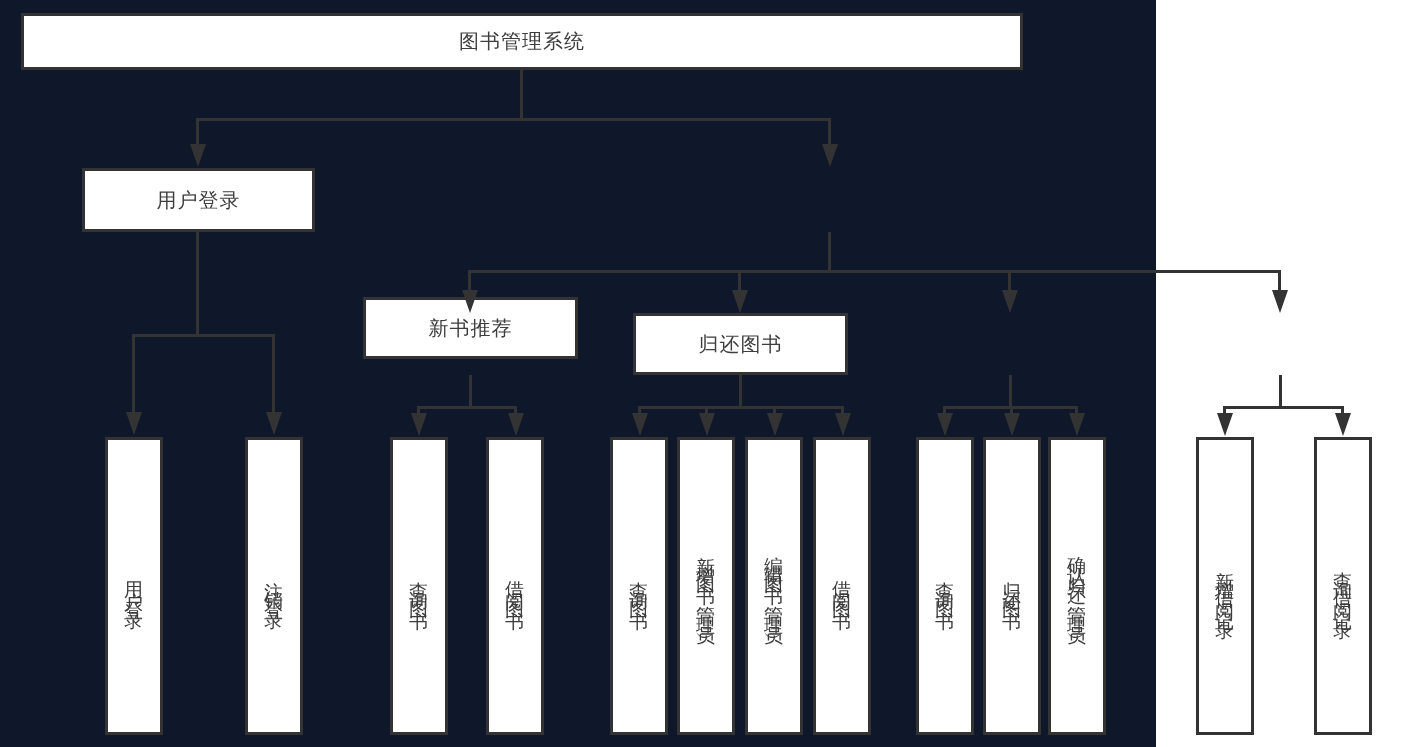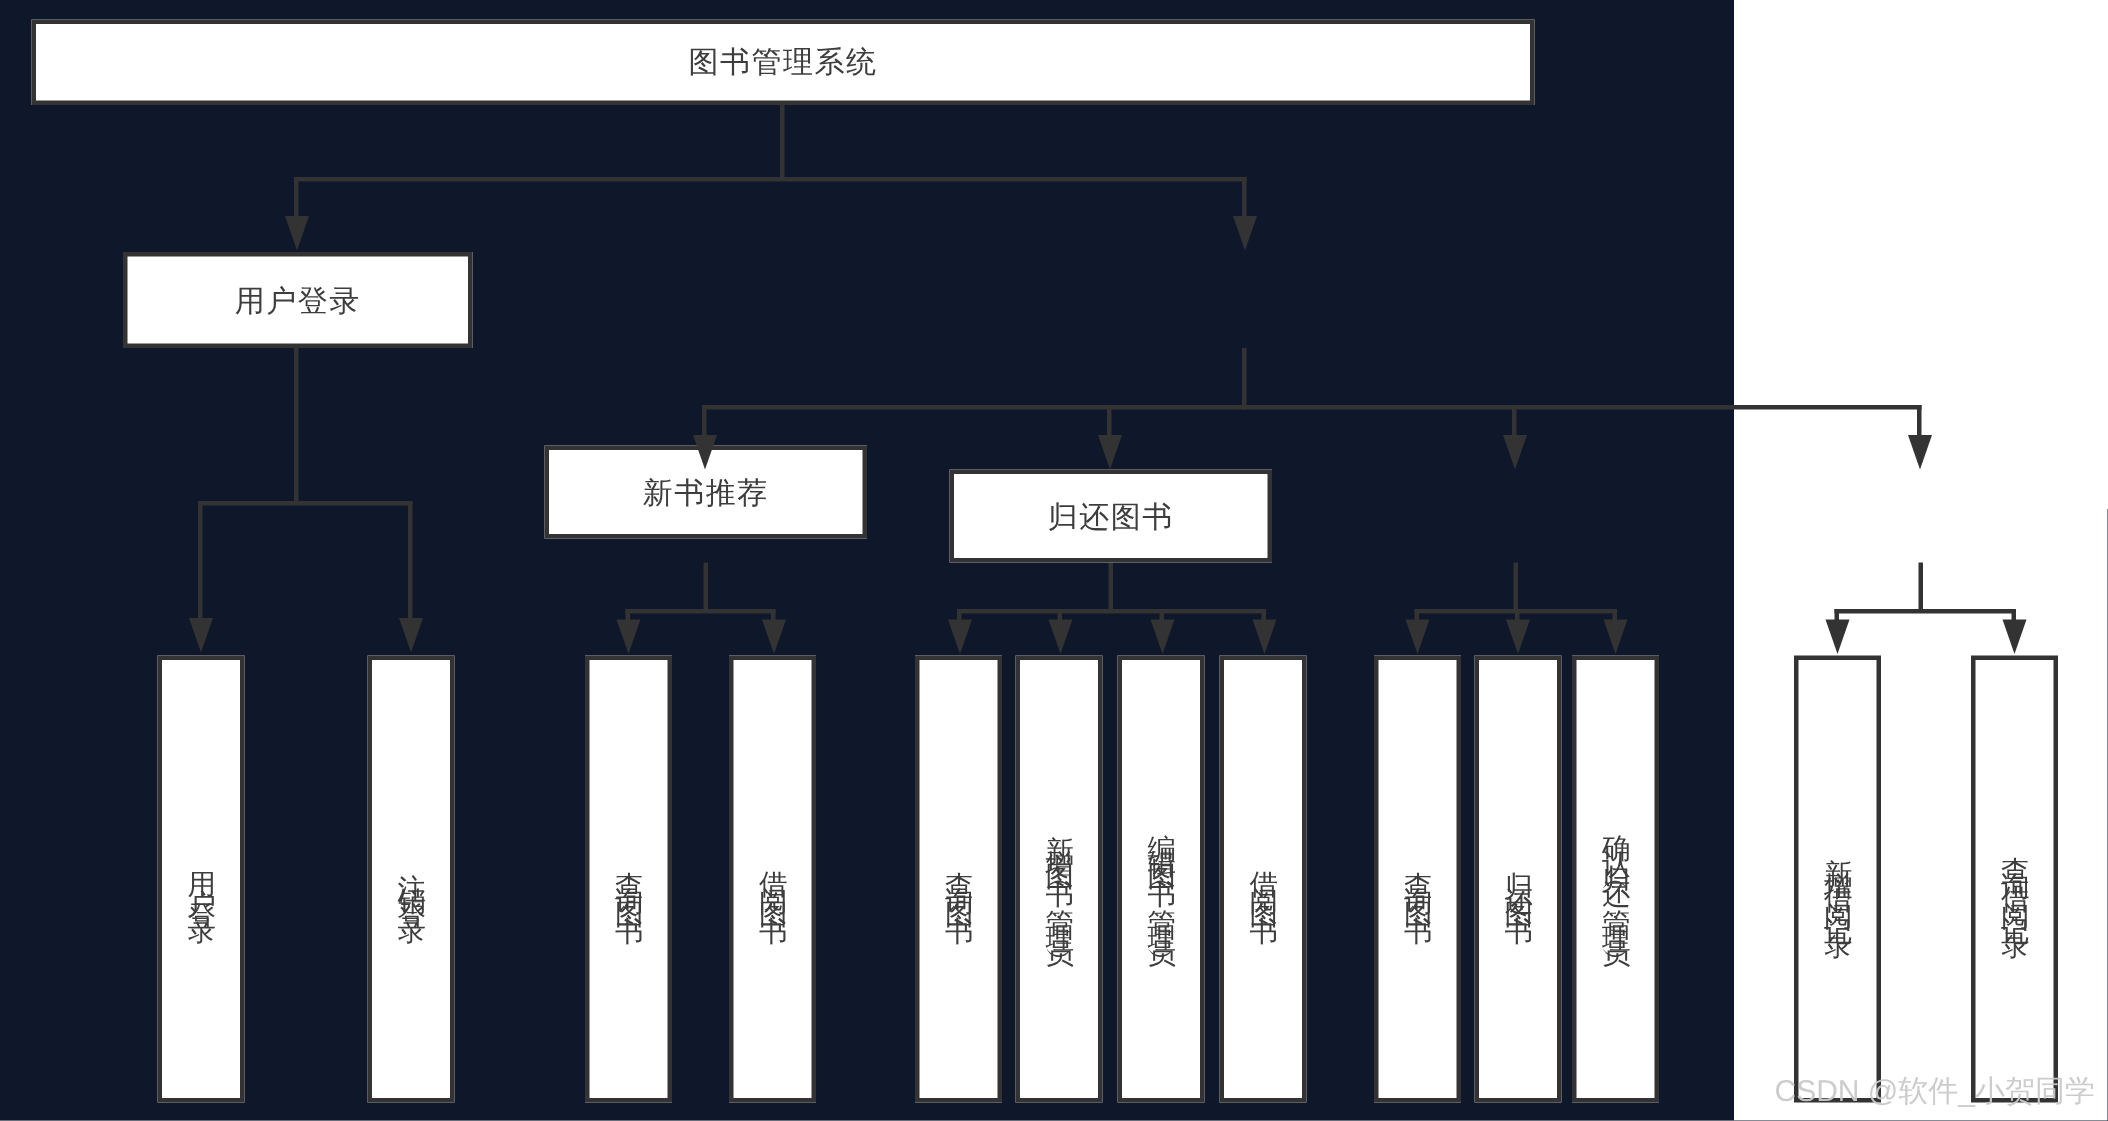--- a/index.html
+++ b/index.html
@@ -145,15 +145,14 @@
   <div class="box leaf" style="left:745px">编辑图书（管理员）</div>
   <div class="box leaf" style="left:813px">借阅图书</div>
 
   <div class="box leaf" style="left:916px">查询图书</div>
   <div class="box leaf" style="left:983px">归还图书</div>
   <div class="box leaf" style="left:1048px">确认归还（管理员）</div>
 
   <div class="box leaf" style="left:1196px">新增借阅记录</div>
   <div class="box leaf" style="left:1314px">查询借阅记录</div>
 
-  <div class="watermark">CSDN @软件_小贺同学</div>
 
 </div>
 
 </body></html>

